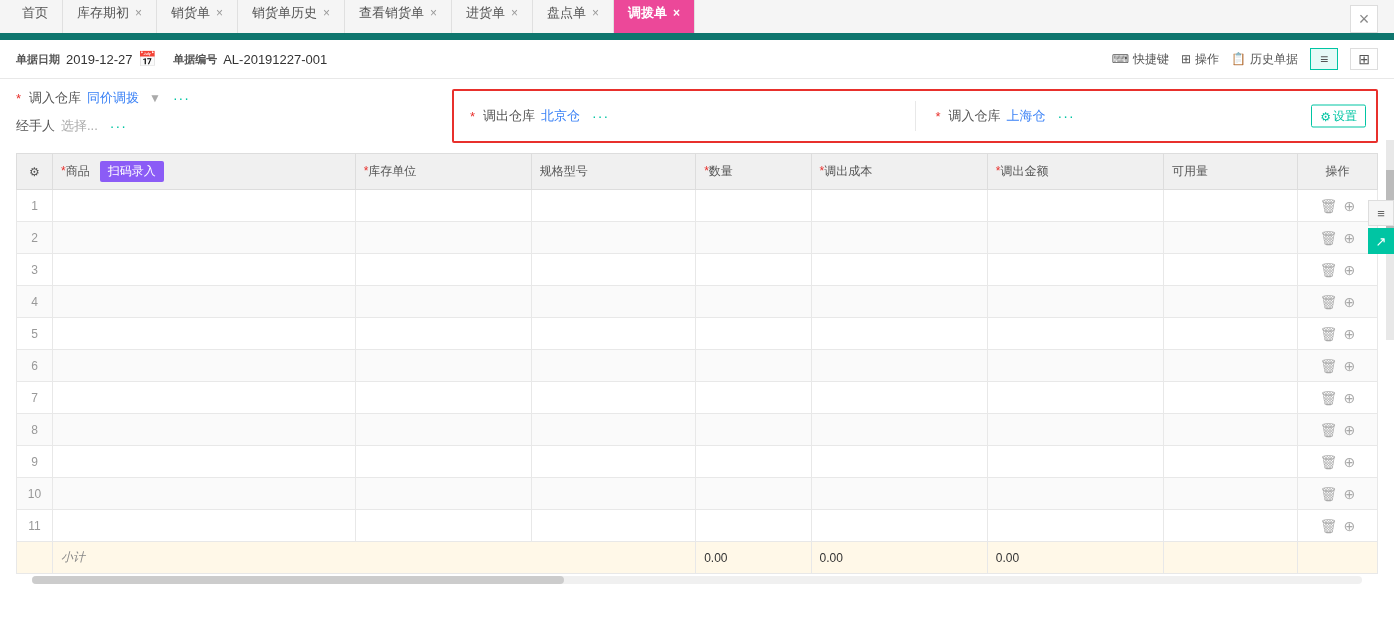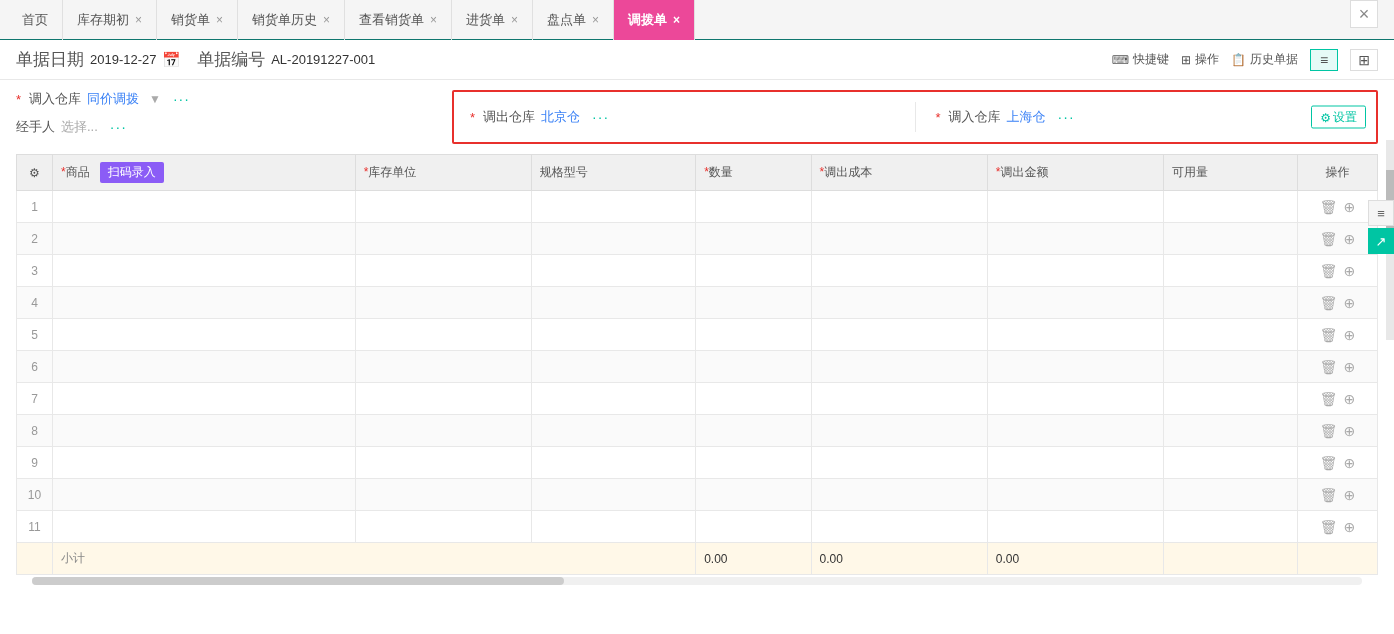--- a/index.html
+++ b/index.html
@@ -1,23 +1,23 @@
 <!DOCTYPE html>
 <html><head>
   <meta charset="utf-8">
   <style>
     * { box-sizing: border-box; margin: 0; padding: 0; }
     body { font-family: "Microsoft YaHei", Arial, sans-serif; font-size: 13px; background: #fff; color: #333; overflow: hidden; }
 
     
     .tab-bar {
       display: flex;
-      align-items: flex-start;
+      align-items: flex-end;
       height: 40px;
-      border-bottom: 1px solid #0f766e;
+      border-bottom: 7px solid #0f766e;
       background: #f5f5f5;
       padding: 0 8px;
     }
     .tab-item {
       display: flex;
       align-items: center;
       padding: 0 14px;
       height: 40px;
       cursor: pointer;
       font-size: 13px;
@@ -64,21 +64,21 @@
       align-items: center;
       padding: 8px 16px;
       border-bottom: 1px solid #e8e8e8;
       gap: 16px;
     }
     .toolbar-field {
       display: flex;
       align-items: center;
       gap: 6px;
     }
-    .toolbar-field label { color: #555; font-size: 17px; }
+    .toolbar-field label { color: #555; font-size: 11px; font-weight: bold; }
     .toolbar-field-value {
       color: #333;
       font-size: 13px;
       font-weight: 500;
     }
     .calendar-icon { cursor: pointer; color: #00c5a3; font-size: 15px; }
     .toolbar-right {
       margin-left: auto;
       display: flex;
       align-items: center;
@@ -558,21 +558,21 @@
             <td></td>
             <td></td>
             <td></td>
             <td></td>
             <td></td>
             <td></td>
             <td class="op-col"><span class="op-icon">🗑</span><span class="op-icon">⊕</span></td>
           </tr>
         <tr class="subtotal-row">
           <td class="row-num"></td>
-          <td colspan="3" style="color:#888;padding-left:8px;">小计</td>
+          <td colspan="3" style="color:#888;padding-left:8px;font-style:italic;">小计</td>
           <td>0.00</td>
           <td>0.00</td>
           <td>0.00</td>
           <td></td>
           <td class="op-col"></td>
         </tr>
       </tbody>
     </table>
     <div class="bottom-scrollbar">
       <div class="bottom-scrollbar-thumb"></div>

